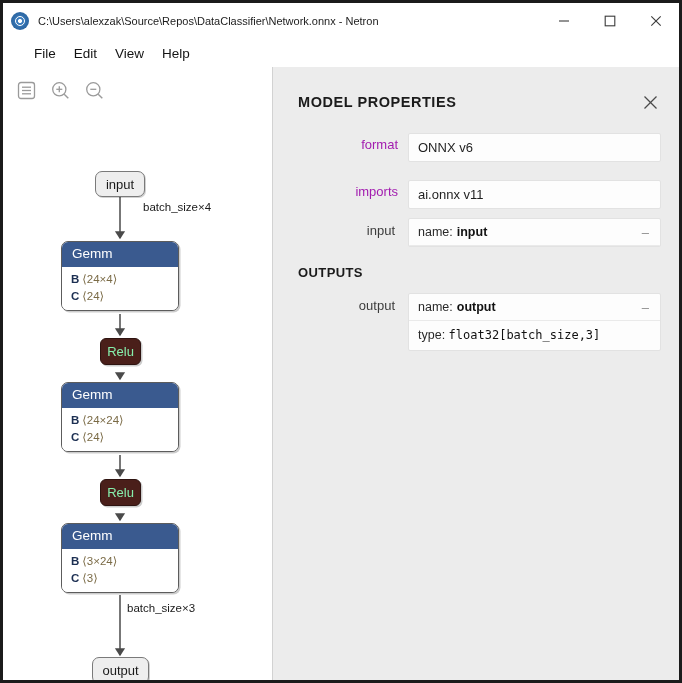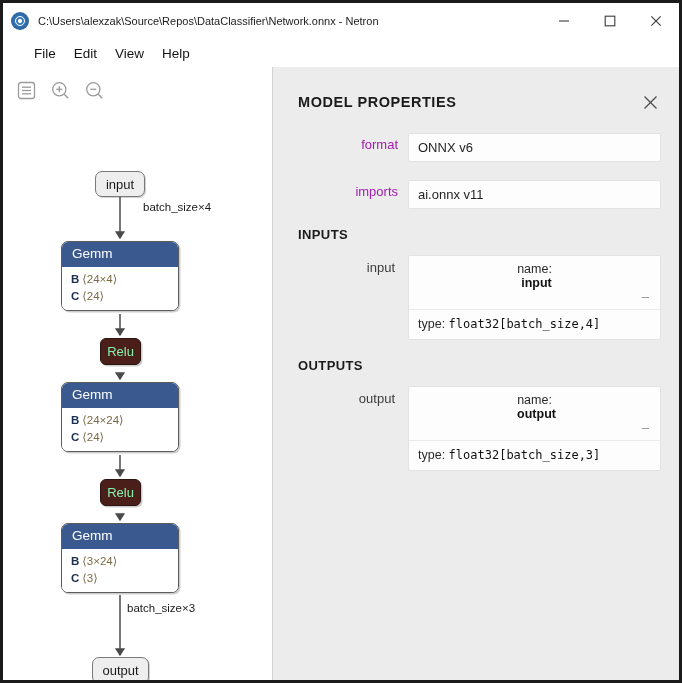--- a/index.html
+++ b/index.html
@@ -282,21 +282,20 @@
     background: #fdfdfd;
     overflow: hidden;
   }
   .arg-name-line {
     display: flex;
     align-items: center;
     padding: 6px 9px;
     border-bottom: 1px solid #eaeaea;
     font-size: 12.5px;
     color: #2a2a2a;
-    flex-direction: column;
   }
   .arg-name-line .nm {
     font-weight: bold;
     color: #111;
     margin-left: 4px;
   }
   .arg-toggle {
     margin-left: auto;
     color: #8c8c8c;
     font-size: 13px;
@@ -467,34 +466,29 @@
         <div class="prop-label">format</div>
         <div class="prop-value">ONNX v6</div>
       </div>
       <div class="prop-row">
       </div>
       <div class="prop-row">
         <div class="prop-label">imports</div>
         <div class="prop-value">ai.onnx v11</div>
       </div>
 
-      <div class="section-title">INPUTS</div>
 
       <div class="arg-row">
         <div class="arg-label">input</div>
         <div class="arg-card">
           <div class="arg-name-line">
             <span>name:</span>
             <span class="nm">input</span>
             <span class="arg-toggle">–</span>
           </div>
-          <div class="arg-type-line">
-            <span>type:</span>
-            <span class="mono">float32[batch_size,4]</span>
-          </div>
         </div>
       </div>
 
       <div class="section-title">OUTPUTS</div>
 
       <div class="arg-row">
         <div class="arg-label">output</div>
         <div class="arg-card">
           <div class="arg-name-line">
             <span>name:</span>

